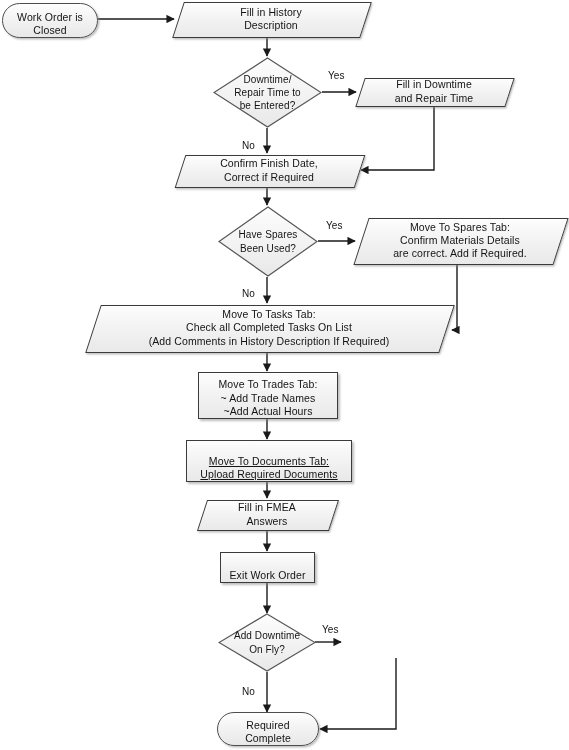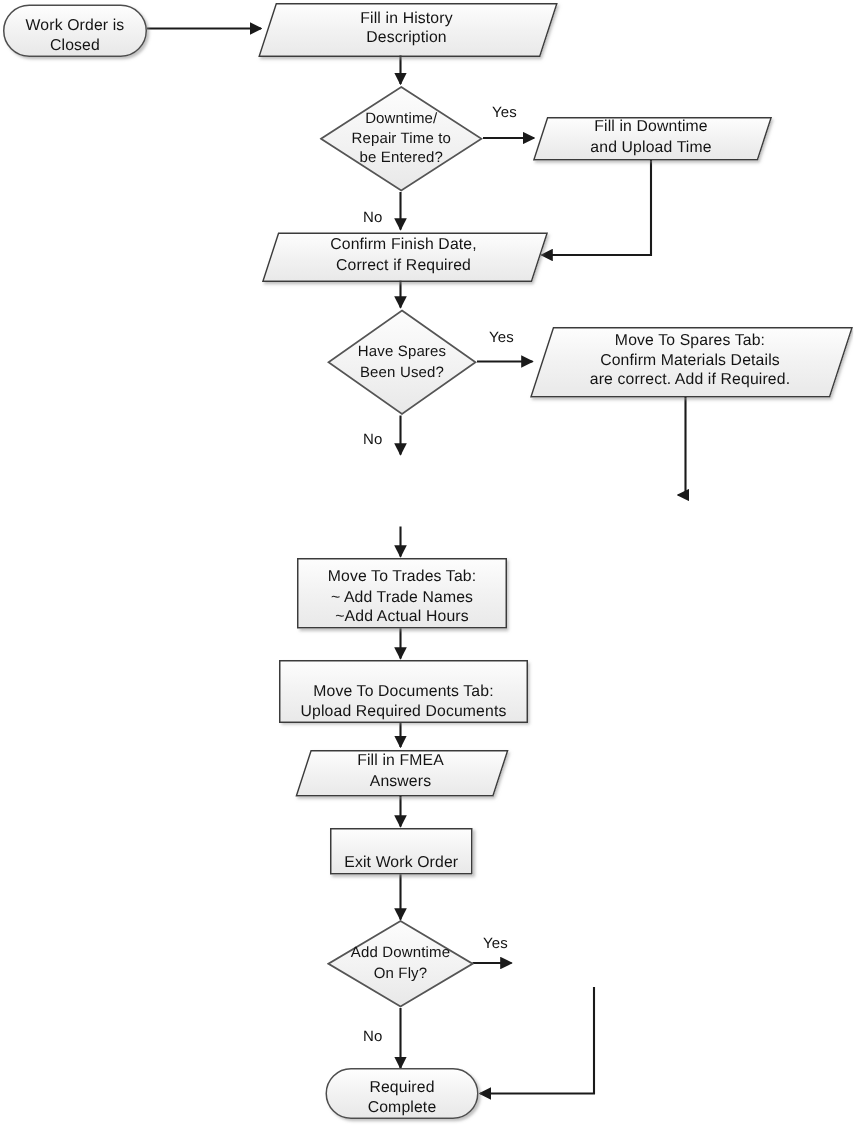--- a/index.html
+++ b/index.html
@@ -190,21 +190,21 @@
       <polygon points="54.5,1 108,35.5 54.5,70 1,35.5" fill="url(#gradDec1)" stroke="#555" stroke-width="1.2"></polygon>
     </svg>
     <div class="dec-text">Downtime/
 Repair Time to
 be Entered?</div>
   </div>
 
   <div class="io-wrap" style="left:360px; top:78px; width:148px; height:27px;">
     <div class="io-shape"></div>
     <div class="io-text">Fill in Downtime
-and Upload Time</div>
+and Repair Time</div>
   </div>
 
   <div class="io-wrap" style="left:180px; top:155px; width:178px; height:31px;">
     <div class="io-shape"></div>
     <div class="io-text">Confirm Finish Date,
 Correct if Required</div>
   </div>
 
   <div class="dec-wrap" style="left:218px; top:206px; width:100px; height:71px;">
     <svg class="dec-shape" viewBox="0 0 100 71" preserveAspectRatio="none">
@@ -221,28 +221,34 @@
 Been Used?</div>
   </div>
 
   <div class="io-wrap" style="left:361px; top:218px; width:198px; height:45px;">
     <div class="io-shape"></div>
     <div class="io-text">Move To Spares Tab:
 Confirm Materials Details
 are correct. Add if Required.</div>
   </div>
 
+  <div class="io-wrap" style="left:93px; top:305px; width:352px; height:46px;">
+    <div class="io-shape"></div>
+    <div class="io-text">Move To Tasks Tab:
+Check all Completed Tasks On List
+(Add Comments in History Description If Required)</div>
+  </div>
 
   <div class="node proc" style="left:198px; top:372px; width:140px; height:47px;">
     <span class="node-label">Move To Trades Tab:
 ~ Add Trade Names
 ~Add Actual Hours</span>
   </div>
 
-  <div class="node proc" style="left:186px; top:440px; width:166px; height:42px;">
+  <div class="node proc" style="left:186px; top:440px; width:166px; height:42px;text-decoration:underline;">
     <span class="node-label">Move To Documents Tab:
 Upload Required Documents</span>
   </div>
 
   <div class="io-wrap" style="left:202px; top:500px; width:130px; height:29px;">
     <div class="io-shape"></div>
     <div class="io-text">Fill in FMEA
 Answers</div>
   </div>
 

